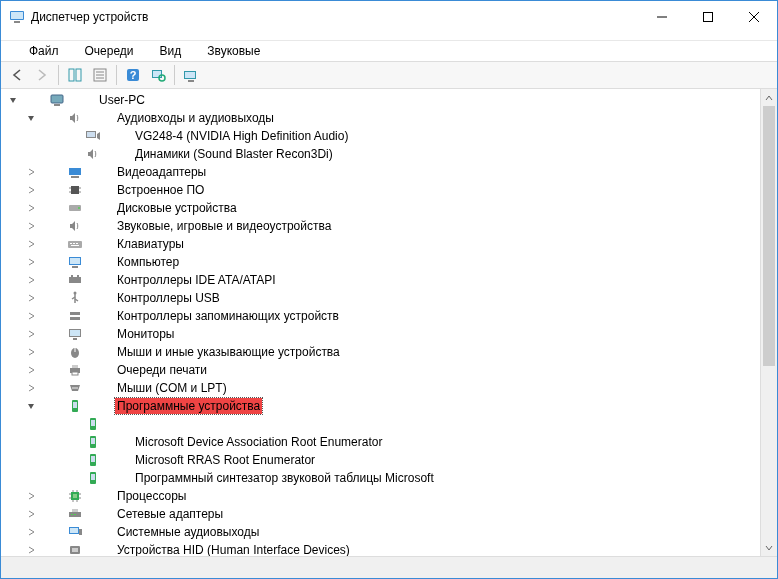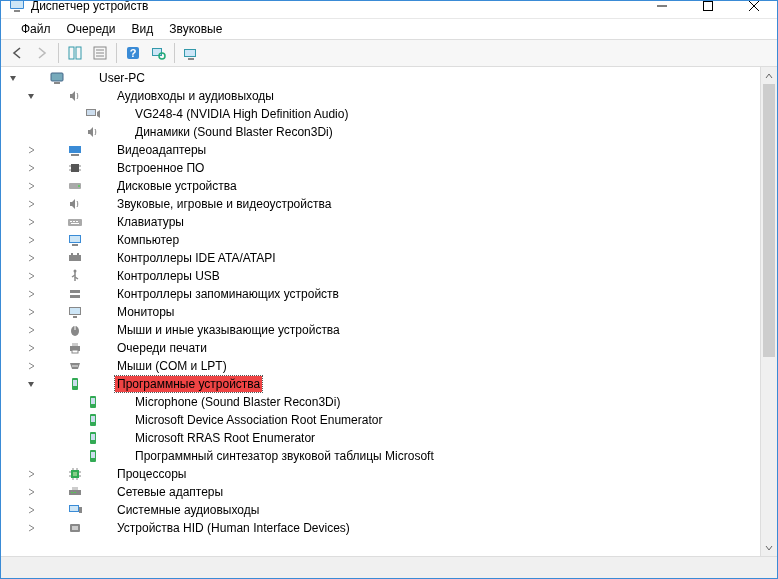--- a/index.html
+++ b/index.html
@@ -1,22 +1,22 @@
 <!DOCTYPE html>
 <html><head>
 <meta charset="utf-8">
 <style>
 * { box-sizing: border-box; margin: 0; padding: 0; }
 body { font-family: "Segoe UI", Tahoma, sans-serif; font-size: 12px; background: #fff; width: 778px; height: 579px; overflow: hidden; border: 1px solid #3a8bd6; display: flex; flex-direction: column; }
-.titlebar { height: 18px; display: flex; align-items: center; padding: 0 0 8px 8px; background: #fff; border-bottom: 1px solid #e8e8e8; }
+.titlebar { height: 40px; display: flex; align-items: center; padding: 0 0 8px 8px; background: #fff; border-bottom: 1px solid #e8e8e8; }
 .titlebar .icon { width: 16px; height: 16px; margin-right: 6px; }
 .titlebar .title { flex: 1; font-size: 12px; color: #000; }
 .titlebar .controls { display: flex; }
 .titlebar .ctrl { width: 46px; height: 30px; display: flex; align-items: center; justify-content: center; cursor: default; }
-.menubar { height: 20px; display: flex; align-items: center; padding: 0 12px; gap: 0; text-align: center; }
+.menubar { height: 20px; display: flex; align-items: center; padding: 0 20px; gap: 10px; text-align: center; }
 .menubar .item { padding: 2px 8px; cursor: default; }
 .toolbar { height: 28px; display: flex; align-items: center; padding: 2px 4px; gap: 1px; border-top: 1px solid #ddd; border-bottom: 1px solid #ddd; background: #f7f7f7; }
 .toolbar .btn { width: 24px; height: 24px; display: flex; align-items: center; justify-content: center; border: 1px solid transparent; cursor: default; }
 .toolbar .sep { width: 1px; height: 20px; background: #ccc; margin: 0 3px; }
 .content { flex: 1; display: flex; overflow: hidden; }
 .tree { flex: 1; overflow: auto; padding: 2px 0; }
 .tree ul { list-style: none; padding-left: 18px; }
 .tree > ul { padding-left: 4px; }
 .tree li { white-space: nowrap; }
 .row { display: flex; align-items: center; height: 18px; padding: 0 2px; gap: 28px; }
@@ -421,21 +421,20 @@
         <ul>
           <li>
                   <div class="row">
                     <span class="arrow"></span>
                     <span class="icon">
                       <svg width="16" height="16" viewBox="0 0 16 16">
                         <rect x="5" y="2" width="6" height="12" rx="1" fill="#3a5"></rect>
                         <rect x="6" y="4" width="4" height="6" fill="#cde"></rect>
                       </svg>
                     </span>
-                    <span class="label">Microphone (Sound Blaster Recon3Di)</span>
                   </div>
                 </li>
           <li>
                   <div class="row">
                     <span class="arrow"></span>
                     <span class="icon">
                       <svg width="16" height="16" viewBox="0 0 16 16">
                         <rect x="5" y="2" width="6" height="12" rx="1" fill="#3a5"></rect>
                         <rect x="6" y="4" width="4" height="6" fill="#cde"></rect>
                       </svg>

